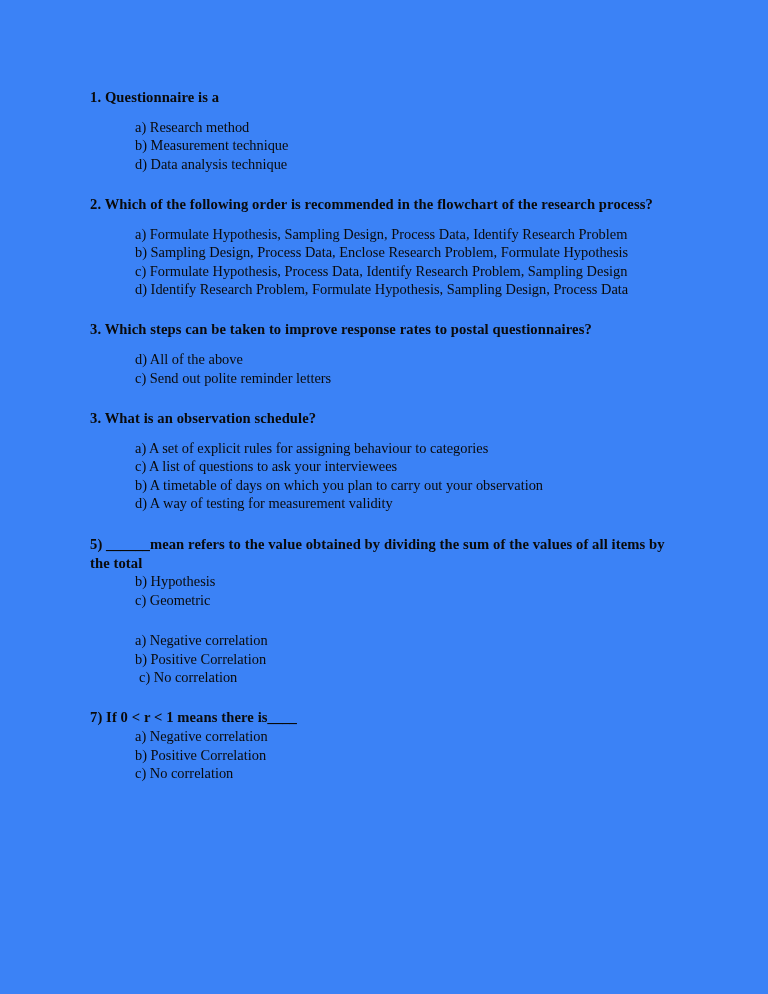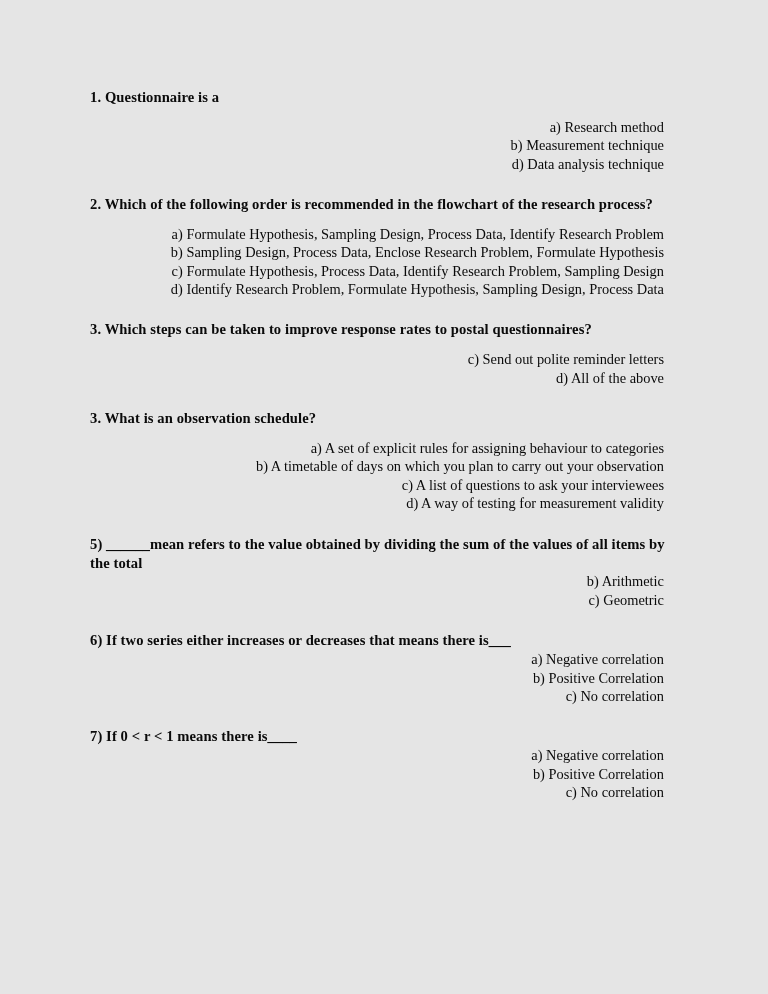--- a/index.html
+++ b/index.html
@@ -12,21 +12,21 @@
     width: 768px;
     height: 994px;
     font-family: "Liberation Serif", "DejaVu Serif", serif;
     color: #0a0a0a;
     -webkit-font-smoothing: antialiased;
   }
   .page {
     position: relative;
     width: 768px;
     height: 994px;
-    background: #e5e5e5;
+    background: #3b82f6;
     box-sizing: border-box;
     padding: 88px 92px 0 90px;
     overflow: hidden;
   }
   .q-block {
     margin: 0 0 0 0;
   }
   .q-block + .q-block {
     margin-top: 22px;
   }
@@ -37,26 +37,25 @@
     margin: 0;
     letter-spacing: 0.1px;
     max-width: 586px;
   }
   .q-title .blank {
     text-decoration: underline;
     letter-spacing: 0;
   }
   .options {
     list-style: none;
-    margin: 12px;
+    margin: 0;
     padding: 0;
     font-weight: normal;
     font-size: 14.4px;
     line-height: 1.275;
-    text-align: right;
   }
   .options.spaced {
     margin-top: 11px;
   }
   .options.nospace {
     margin-top: 0px;
   }
   .options li {
     margin: 0;
     padding: 0 0 0 45px;
@@ -86,45 +85,44 @@
       <li>a) Formulate Hypothesis, Sampling Design, Process Data, Identify Research Problem</li>
       <li>b) Sampling Design, Process Data, Enclose Research Problem, Formulate Hypothesis</li>
       <li>c) Formulate Hypothesis, Process Data, Identify Research Problem, Sampling Design</li>
       <li>d) Identify Research Problem, Formulate Hypothesis, Sampling Design, Process Data</li>
     </ul>
   </div>
 
   <div class="q-block">
     <p class="q-title">3. Which steps can be taken to improve response rates to postal questionnaires?</p>
     <ul class="options spaced">
+      <li>d) All of the above</li>
       <li>c) Send out polite reminder letters</li>
-      <li>d) All of the above</li>
     </ul>
   </div>
 
   <div class="q-block">
     <p class="q-title">3. What is an observation schedule?</p>
     <ul class="options spaced">
       <li>a) A set of explicit rules for assigning behaviour to categories</li>
+      <li>c) A list of questions to ask your interviewees</li>
       <li>b) A timetable of days on which you plan to carry out your observation</li>
-      <li>c) A list of questions to ask your interviewees</li>
       <li>d) A way of testing for measurement validity</li>
     </ul>
   </div>
 
   <div class="q-block">
     <p class="q-title" style="max-width:590px;"><span>5) </span><span class="blank">______</span><span>mean refers to the value obtained by dividing the sum of the values of all items by the total</span></p>
     <ul class="options nospace">
-      <li>b) Arithmetic</li>
+      <li>b) Hypothesis</li>
       <li>c) Geometric</li>
     </ul>
   </div>
 
   <div class="q-block">
-    <p class="q-title"><span>6) If two series either increases or decreases that means there is</span><span class="blank">___</span></p>
     <ul class="options nospace">
       <li>a) Negative correlation</li>
       <li>b) Positive Correlation</li>
       <li class="extra-indent">c) No correlation</li>
     </ul>
   </div>
 
   <div class="q-block">
     <p class="q-title"><span>7) If 0 &lt; r &lt; 1 means there is</span><span class="blank">____</span></p>
     <ul class="options nospace">

